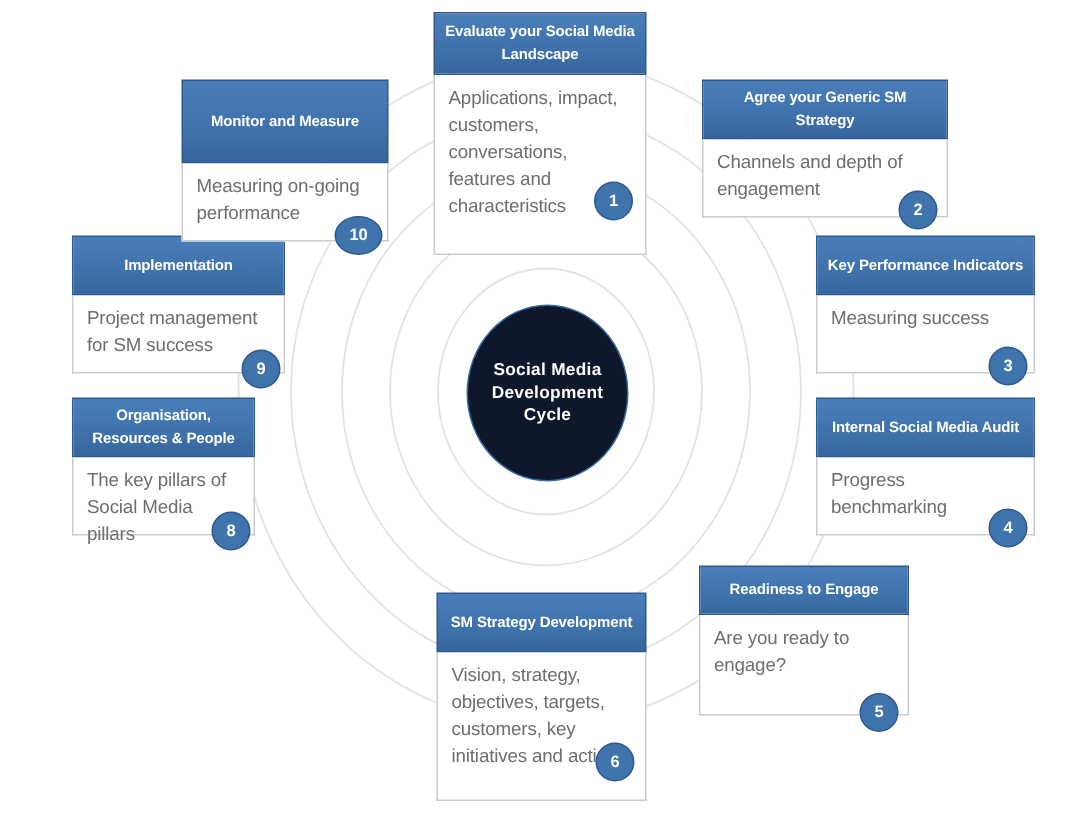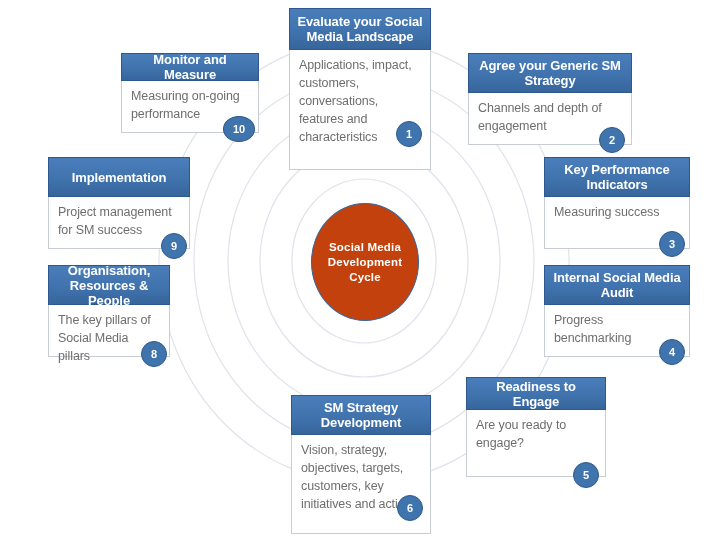--- a/index.html
+++ b/index.html
@@ -39,21 +39,21 @@
 
   .node-header {
     box-sizing: border-box;
     background: linear-gradient(180deg, #4a7ebb 0%, #4073ad 55%, #37659c 100%);
     border: 1px solid #2d5party;
     border: 1px solid #2d5party;
     border: 1px solid #2e5party;
     border: 1px solid #2e588f;
     color: #ffffff;
     font-weight: bold;
-    font-size: 13px;
+    font-size: 10px;
     line-height: 15px;
     text-align: center;
     display: flex;
     align-items: center;
     justify-content: center;
     padding: 3px 6px;
     letter-spacing: -0.1px;
   }
 
   .node-body {
@@ -91,21 +91,21 @@
   }
 
   
   #center-circle {
     position: absolute;
     left: 311px;
     top: 203px;
     width: 106px;
     height: 116px;
     border-radius: 50%;
-    background: #c2410c;
+    background: #0f172a;
     border: 1px solid #36679f;
     color: #ffffff;
     font-weight: bold;
     font-size: 11.5px;
     line-height: 15px;
     display: flex;
     flex-direction: column;
     align-items: center;
     justify-content: center;
     text-align: center;
@@ -193,20 +193,20 @@
 
   <div class="node" style="left:48px; top:157px; width:142px;border-radius:17px;">
     <div class="node-header" style="height:40px;">Implementation</div>
     <div class="node-body" style="height:52px;">
       <span>Project management for SM success</span>
       <div class="badge" style="right:2px; bottom:-11px;">9</div>
     </div>
   </div>
 
   <div class="node" style="left:121px; top:53px; width:138px;">
-    <div class="node-header" style="height:28px;">Monitor and Measure</div>
+    <div class="node-header" style="height:56px;">Monitor and Measure</div>
     <div class="node-body" style="height:52px;">
       <span>Measuring on-going performance</span>
       <div class="badge wide" style="right:3px; bottom:-10px;">10</div>
     </div>
   </div>
 
 </div>
 
 </body></html>

